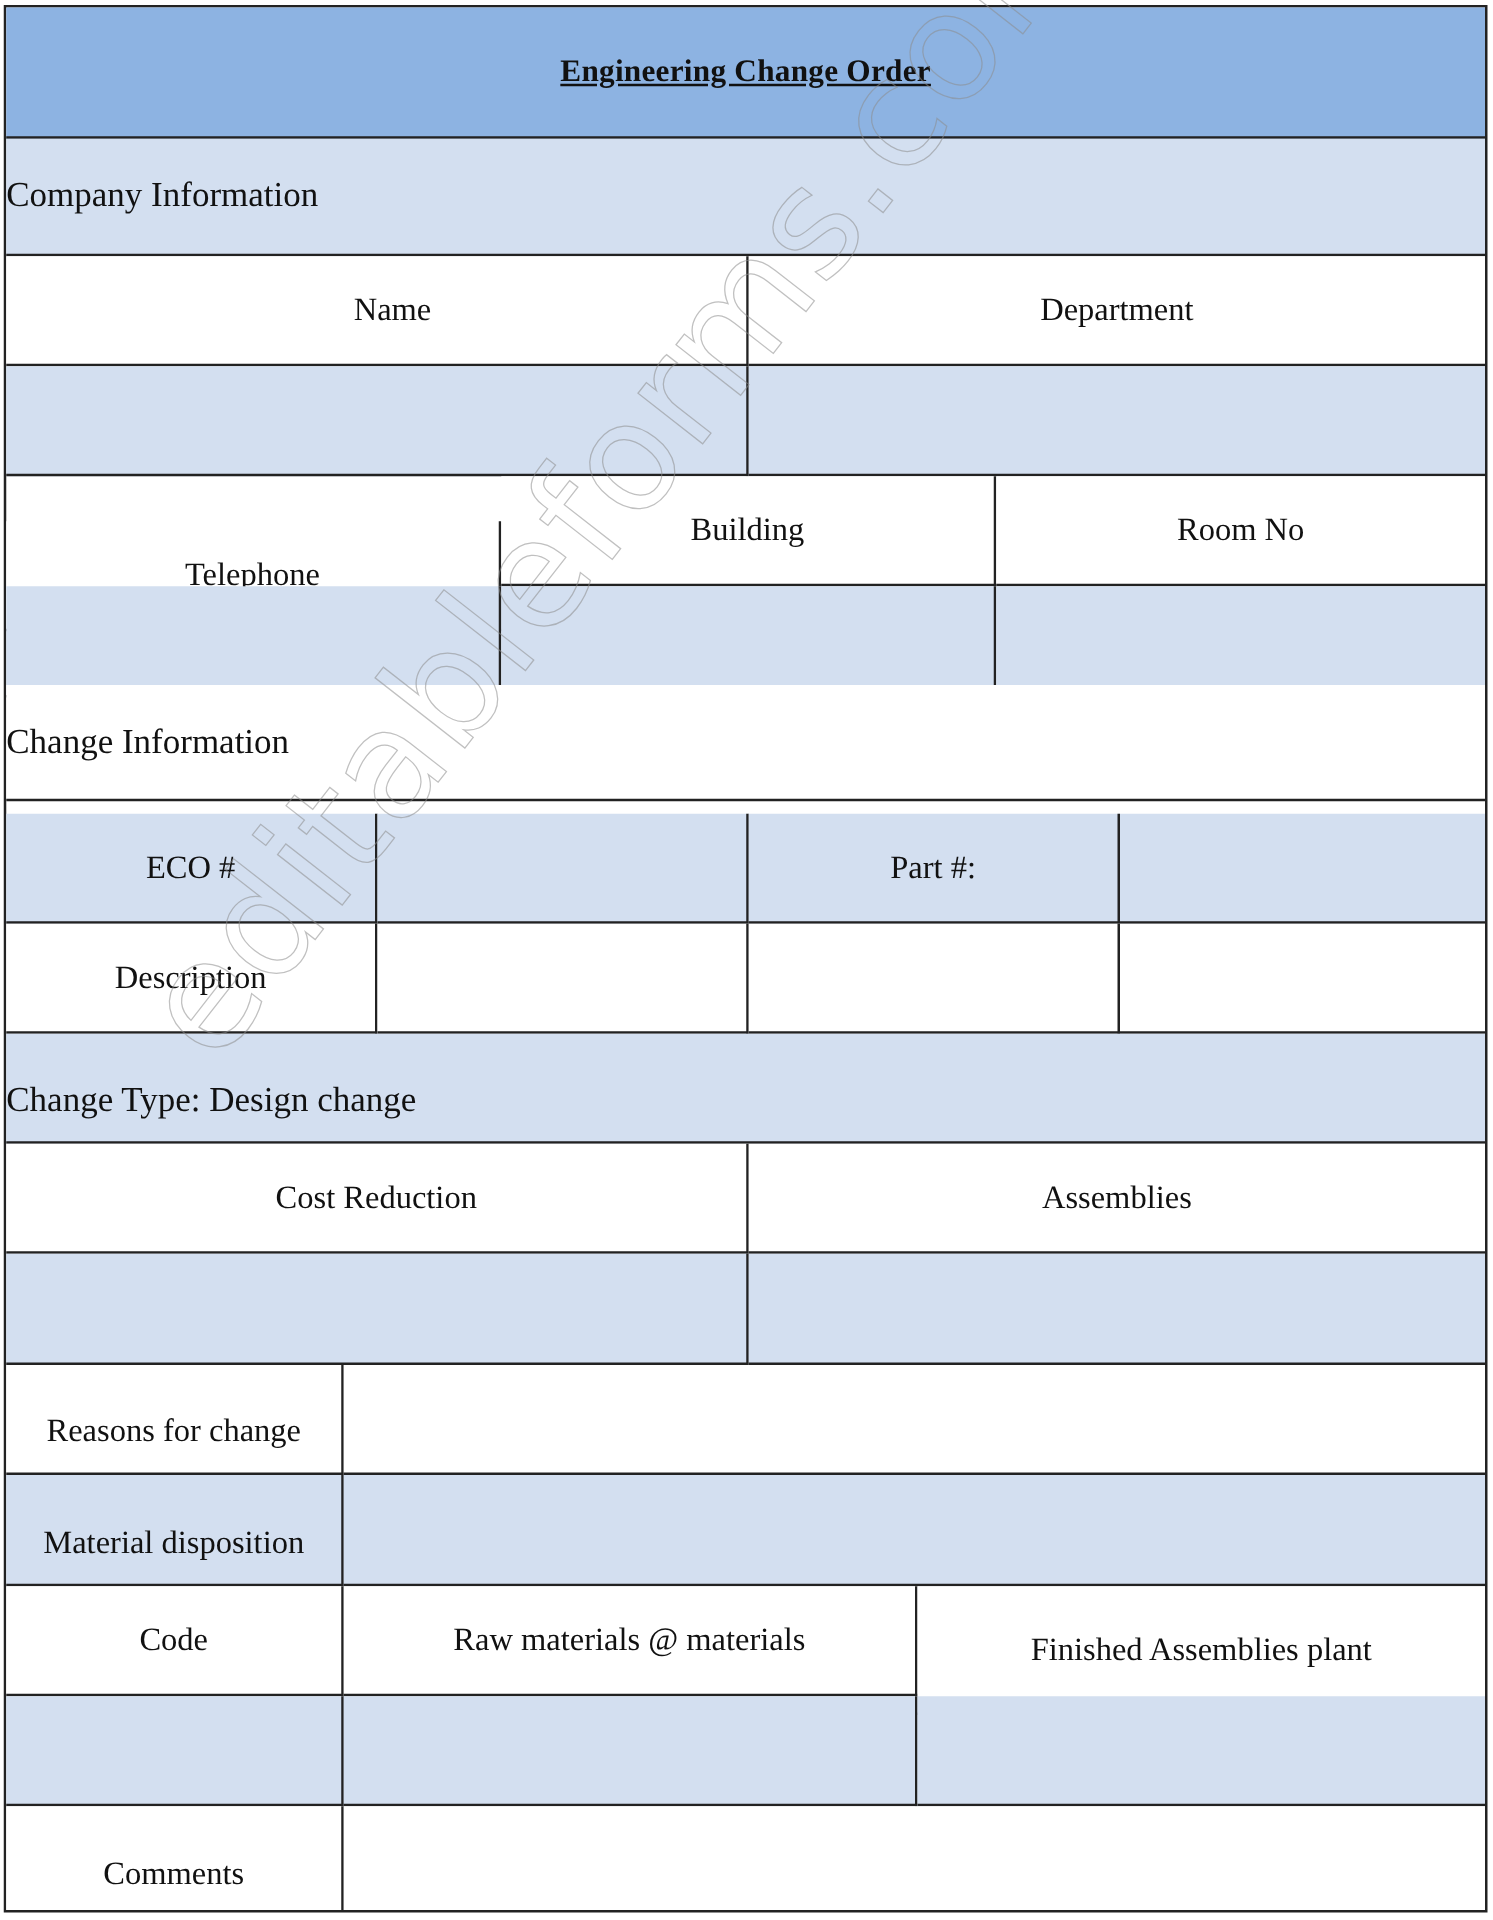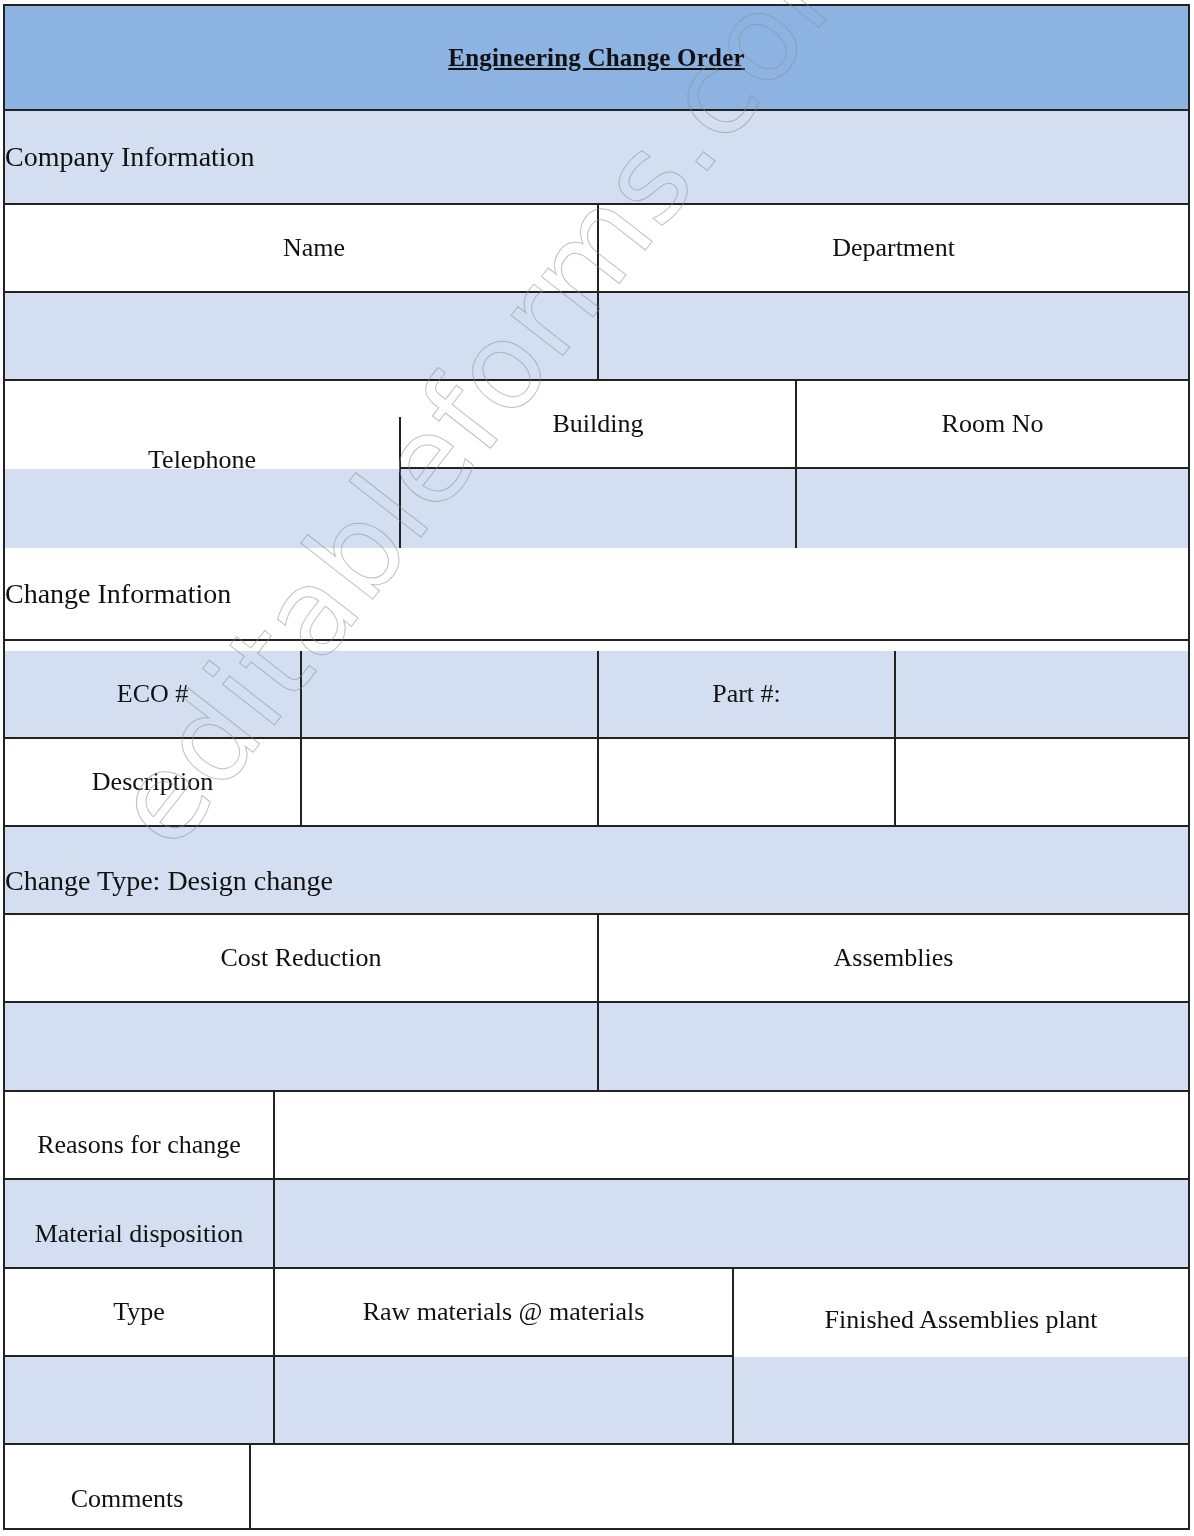--- a/index.html
+++ b/index.html
@@ -168,40 +168,40 @@
   </div>
 
   <div class="cell bg-blue low" style="left:0;top:1174px;width:270px;height:89px;">
     <span>Material disposition</span>
   </div>
   <div class="cell bg-blue last-col" style="left:270px;top:1174px;width:913px;height:89px;">
     <span></span>
   </div>
 
   <div class="cell bg-white" style="left:0;top:1263px;width:270px;height:88px;">
-    <span>Type</span>
+    <span>Code</span>
   </div>
   <div class="cell bg-white" style="left:270px;top:1263px;width:459px;height:88px;">
     <span>Raw materials @ materials</span>
   </div>
   <div class="cell bg-white last-col" style="left:729px;top:1263px;width:454px;height:103px;">
     <span>Finished Assemblies plant</span>
   </div>
 
   <div class="cell bg-blue" style="left:0;top:1351px;width:270px;height:88px;">
     <span></span>
   </div>
   <div class="cell bg-blue" style="left:270px;top:1351px;width:459px;height:88px;">
     <span></span>
   </div>
   <div class="cell bg-blue last-col" style="left:729px;top:1351px;width:454px;height:88px;">
     <span></span>
   </div>
 
-  <div class="cell bg-white last-row low" style="left:0;top:1439px;width:246px;height:83px;padding-bottom:14px;">
+  <div class="cell bg-white last-row low" style="left:0;top:1439px;width:270px;height:83px;padding-bottom:14px;">
     <span>Comments</span>
   </div>
   <div class="cell bg-white last-col last-row" style="left:270px;top:1439px;width:913px;height:83px;">
     <span></span>
   </div>
 
 </div>
 
 <div class="watermark">editableforms.com</div>
 

